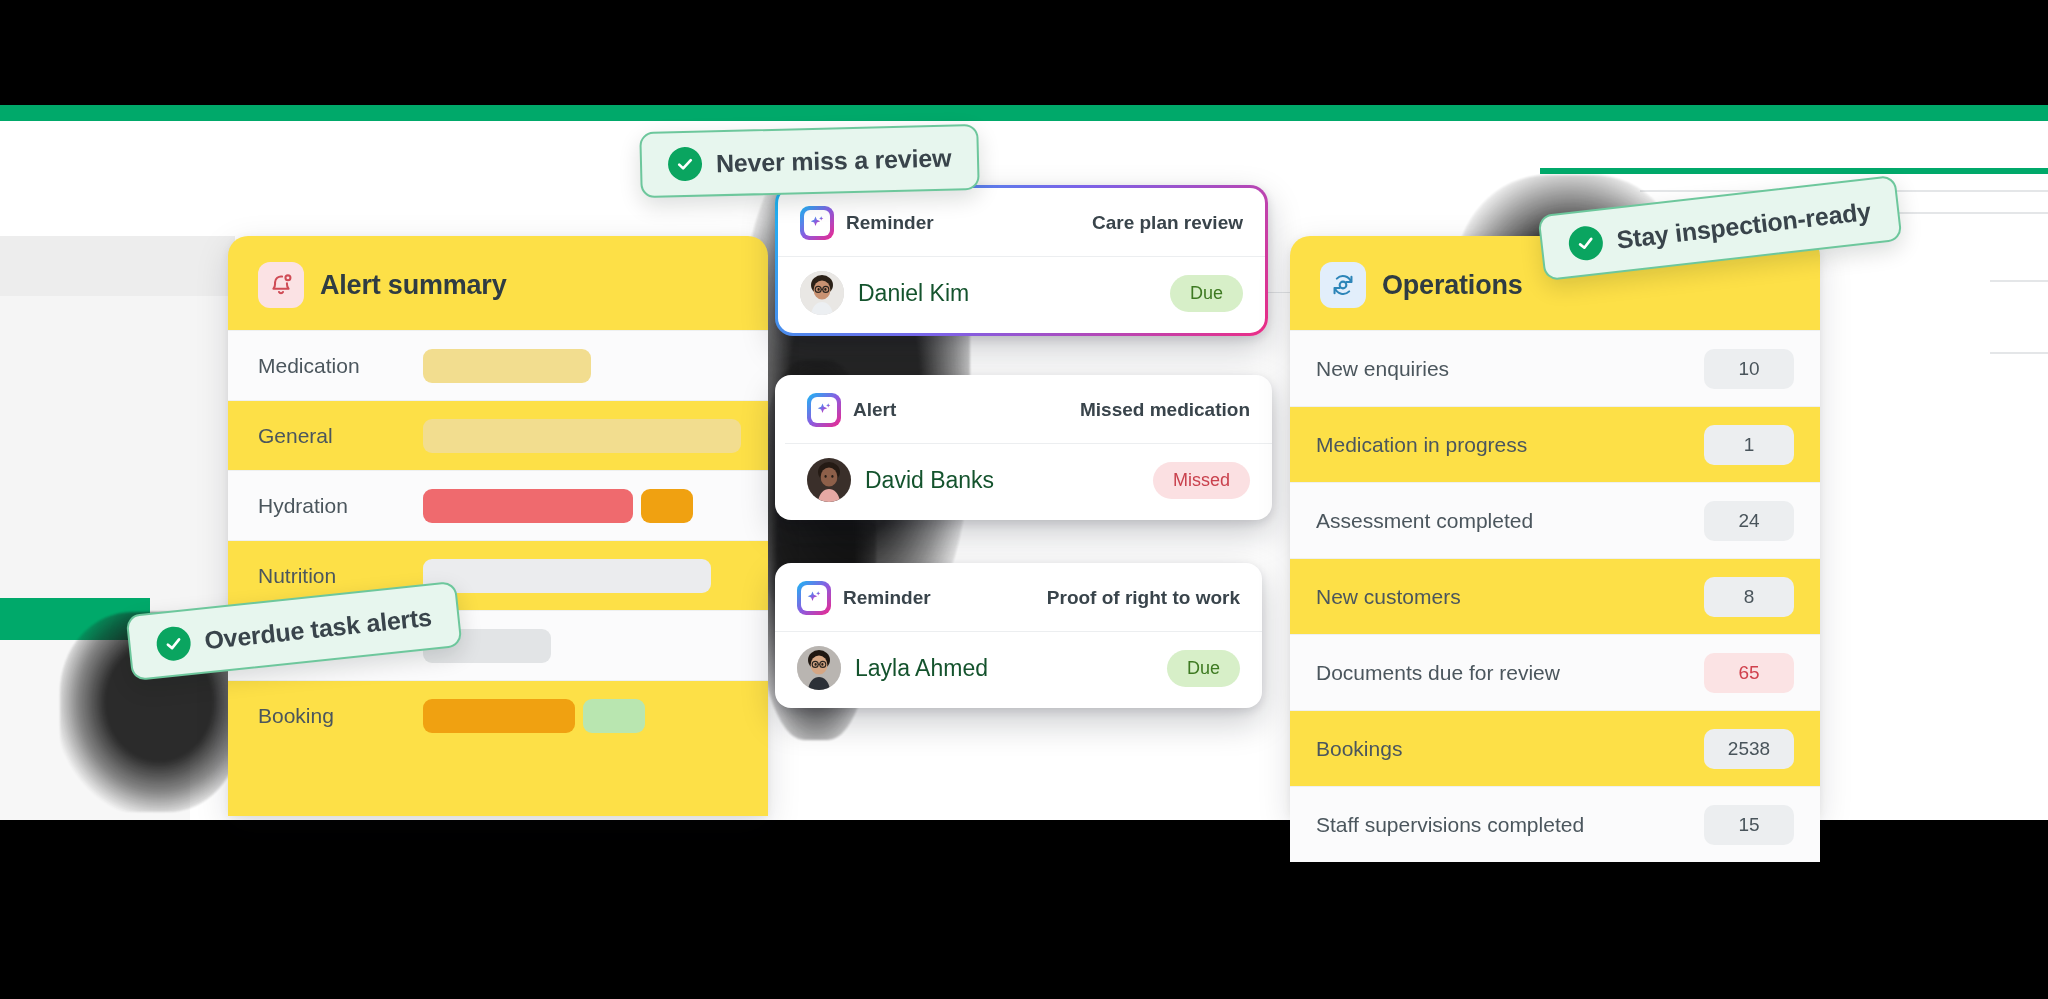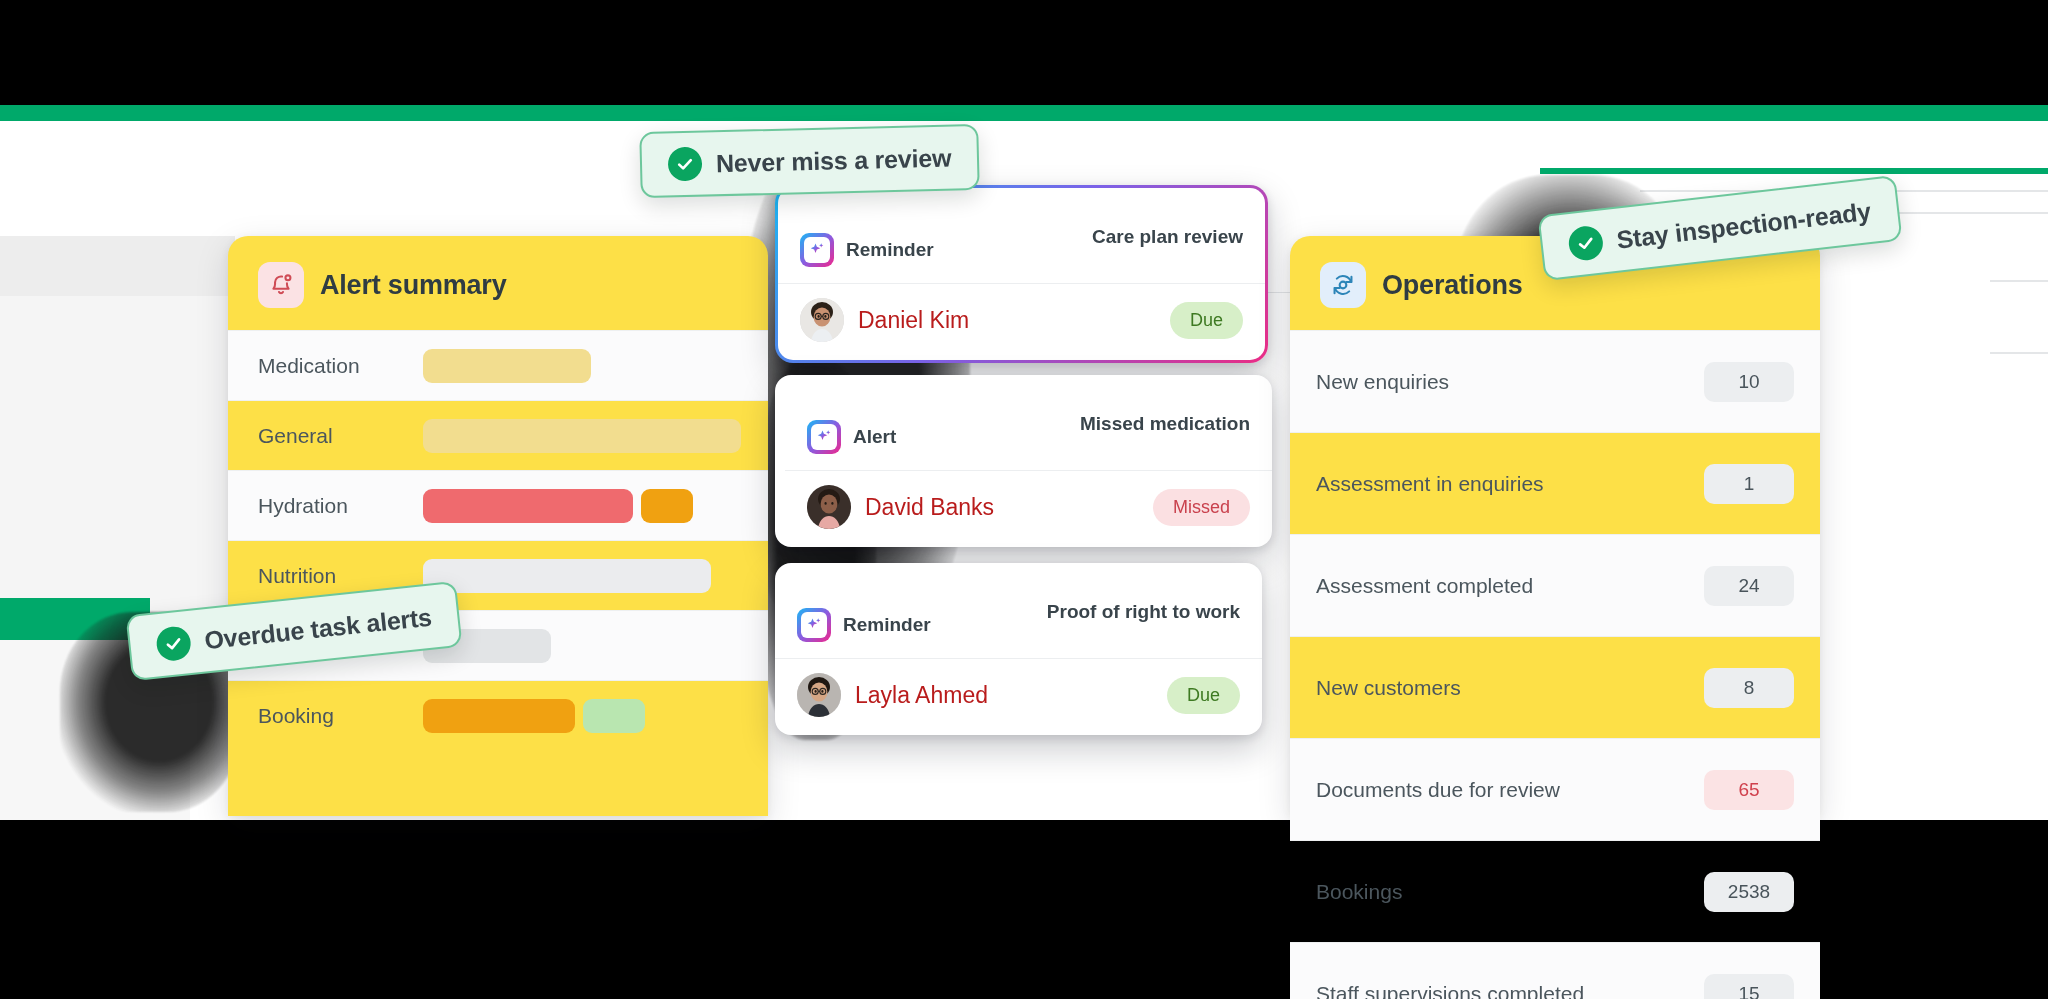--- a/index.html
+++ b/index.html
@@ -42,39 +42,39 @@
   
   #mid-wrap{position:absolute;left:775px;top:185px;width:500px;height:545px;}
   .mini-card{position:absolute;left:0;width:487px;background:#fff;border-radius:16px;
         box-shadow:0 14px 34px rgba(15,20,30,.22),0 3px 10px rgba(15,20,30,.12);}
   #mini-1{top:0;border-radius:18px;padding:3px;
         background:linear-gradient(135deg,#19b6f2 0%,#7b62e8 48%,#ec2d86 100%);}
   #mini-1 .inner{background:#fff;border-radius:15px;overflow:hidden;}
   #mini-2{top:190px;padding-left:10px;}
   #mini-3{top:378px;}
   .mini-top{display:flex;align-items:center;justify-content:space-between;padding:18px 22px 16px 22px;}
-  .mini-kind{display:flex;align-items:center;gap:12px;margin-top:27px;}
+  .mini-kind{display:flex;align-items:center;gap:12px;}
   .spark{width:34px;height:34px;border-radius:9px;flex:none;
         background:linear-gradient(135deg,#18b9f5 0%,#8a5ce0 50%,#f0268b 100%);
         display:flex;align-items:center;justify-content:center;}
   .spark i{width:26px;height:26px;border-radius:6px;background:#fff;display:flex;align-items:center;justify-content:center;}
   .mini-kind-label{font-size:19px;font-weight:700;color:#39444b;}
   .mini-sub{font-size:19px;font-weight:700;color:#39444b;}
   .mini-bot{display:flex;align-items:center;justify-content:space-between;
         padding:14px 22px 18px 22px;border-top:1px solid #eceef0;}
   .person{display:flex;align-items:center;gap:14px;}
   .avatar{width:44px;height:44px;border-radius:50%;flex:none;overflow:hidden;position:relative;background:#d8d8d8;}
-  .person-name{font-size:23px;color:#b91c1c;}
+  .person-name{font-size:23px;color:#14532d;}
   .pill{font-size:18px;padding:8px 20px;border-radius:20px;font-weight:400;}
   .pill.due{background:#d7efc8;color:#3e7a22;}
   .pill.missed{background:#fbe0e2;color:#c9414d;}
 
   
   #ops-card{left:1290px;top:236px;width:530px;height:580px;border-radius:20px 20px 0 0;}
-  .ops-row{display:flex;align-items:center;justify-content:space-between;height:69px;padding:16px 26px;border-top:1px solid #eef0f1;}
+  .ops-row{display:flex;align-items:center;justify-content:space-between;height:69px;padding:3px 26px;border-top:1px solid #eef0f1;}
   .ops-row:nth-child(odd){background:#fbfbfc;}
   .ops-label{font-size:21px;color:#4b565d;}
   .ops-badge{min-width:58px;text-align:center;font-size:19px;padding:9px 16px;border-radius:10px;background:#eceef0;color:#49545b;margin-left:11px;}
   .ops-badge.alertred{background:#fbe3e4;color:#d0414d;}
 
   
   .glabel{position:absolute;display:flex;align-items:center;gap:14px;
         background:#e7f6ee;border:2px solid #6dc79c;border-radius:14px;
         padding:14px 26px;box-shadow:0 8px 22px rgba(10,20,15,.14);}
   .glabel .check{width:34px;height:34px;border-radius:50%;background:#0aa560;flex:none;
@@ -306,21 +306,21 @@
         </svg>
       </span>
       <div class="card-title">Operations</div>
     </div>
     <div id="ops-rows">
         <div class="ops-row">
           <div class="ops-label">New enquiries</div>
           <div class="ops-badge">10</div>
         </div>
         <div class="ops-row">
-          <div class="ops-label">Assessment in enquiries</div>
+          <div class="ops-label">Medication in progress</div>
           <div class="ops-badge">1</div>
         </div>
         <div class="ops-row">
           <div class="ops-label">Assessment completed</div>
           <div class="ops-badge">24</div>
         </div>
         <div class="ops-row">
           <div class="ops-label">New customers</div>
           <div class="ops-badge">8</div>
         </div>

